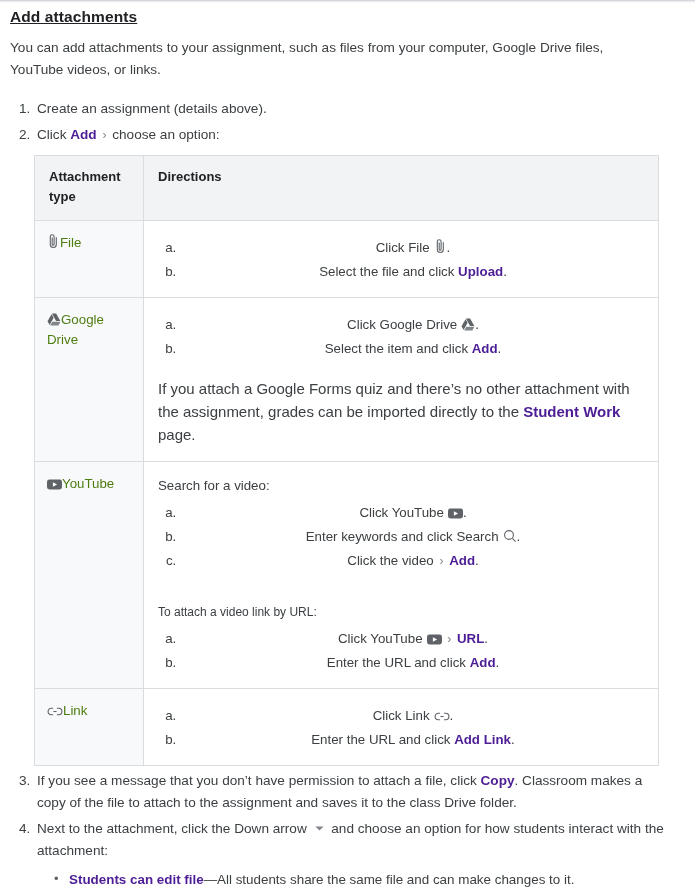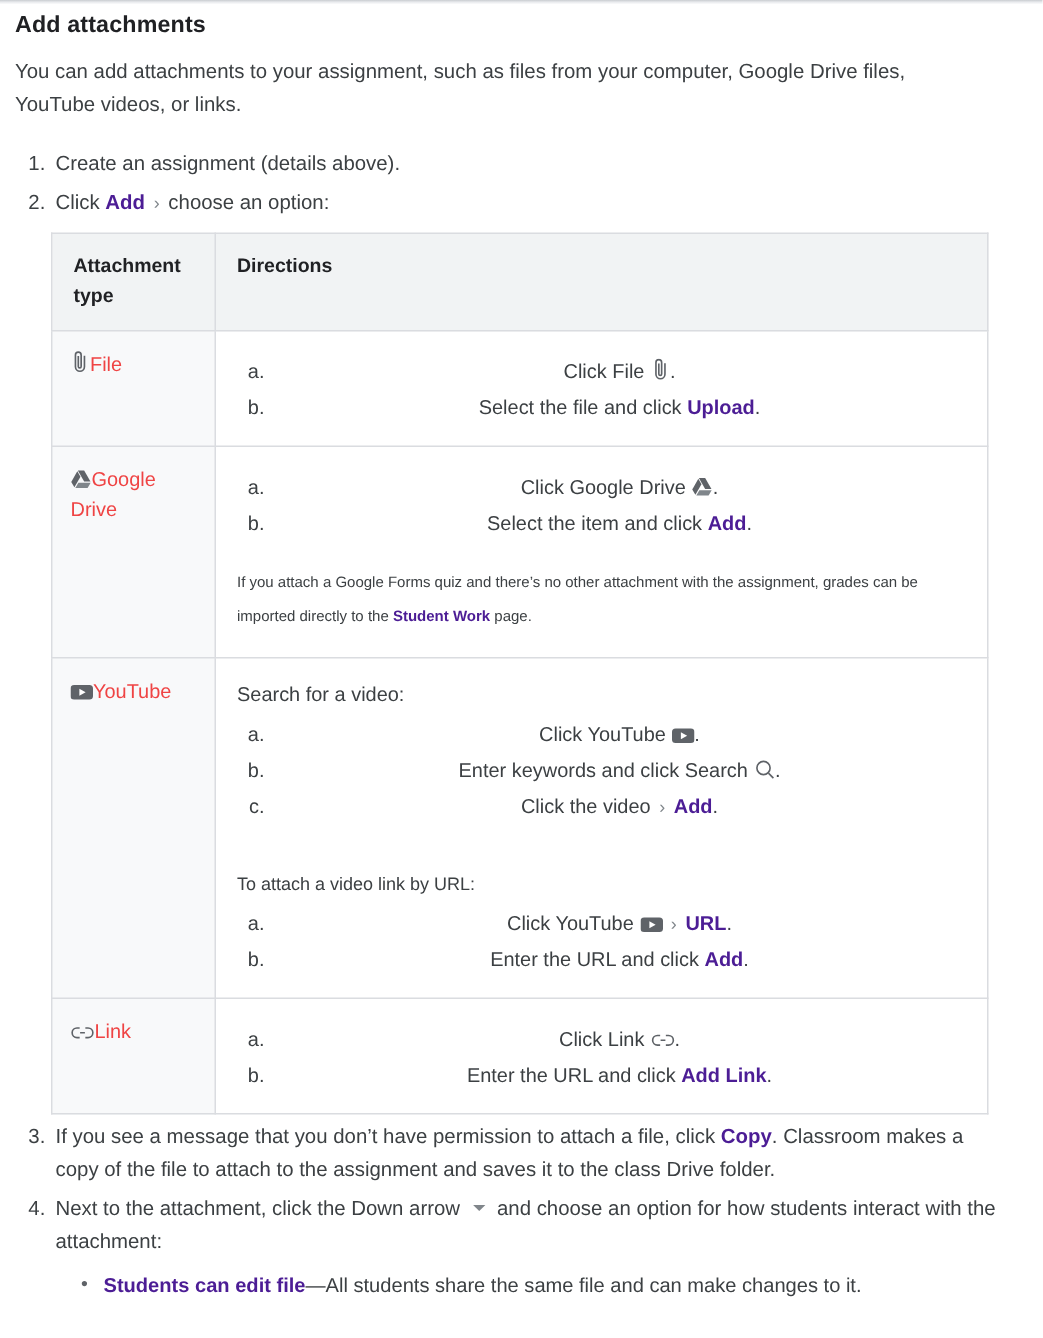--- a/index.html
+++ b/index.html
@@ -28,20 +28,21 @@
     padding: 0 8px 0 8px;
   }
   h1.page-title {
     font-size: 15.5px;
     font-weight: bold;
     color: #202124;
     margin: 0;
     padding: 7px 0 0 2px;
     line-height: 20px;
     letter-spacing: 0.1px;
+    text-decoration: underline;
   }
   p.intro {
     font-size: 13.6px;
     line-height: 22px;
     margin: 10px 0 0 2px;
     color: #3c4043;
     max-width: 625px;
   }
   ol.steps {
     margin: 17px 0 0 0;
@@ -84,21 +85,21 @@
     color: #202124;
     font-size: 13px;
     padding: 11px 14px 13px 14px;
     line-height: 20px;
   }
   table.attach thead th.c1 { width: 109px; }
   table.attach td.typecell {
     background: #f8f9fa;
     padding: 12px 10px 12px 12px;
     line-height: 20px;
-    color: #ef4444;
+    color: #4d7c0f;
     font-size: 13.3px;
     white-space: normal;
   }
   table.attach td.dircell {
     background: #ffffff;
     padding: 11px 14px 13px 14px;
   }
   .type-inner {
     display: inline;
   }
@@ -108,21 +109,21 @@
     margin: 4px 0 0 0;
     padding-left: 22px;
     line-height: 24px;
     font-size: 13.3px;
     text-align: center;
   }
   ol.alpha li { padding-left: 2px; }
   p.blurb {
     margin: 16px 0 2px 0;
     line-height: 23px;
-    font-size: 10px;
+    font-size: 15px;
     color: #3c4043;
   }
   p.lead {
     margin: 2px 0 0 0;
     line-height: 22px;
     font-size: 13.3px;
   }
   p.lead2 {
     margin: 28px 0 0 0;
     line-height: 22px;

